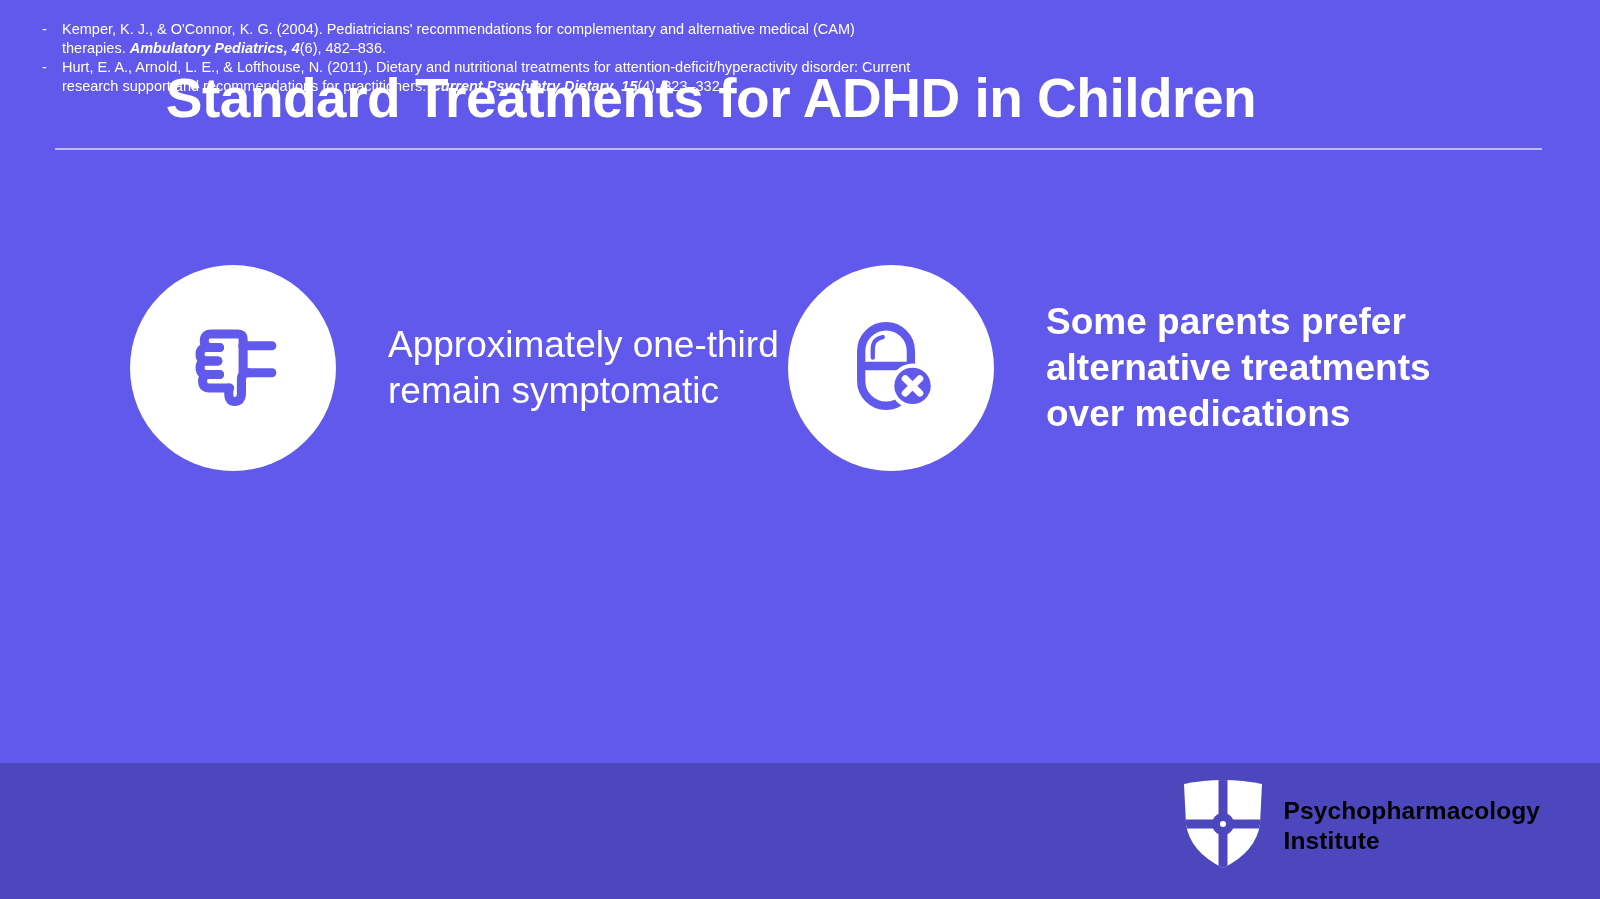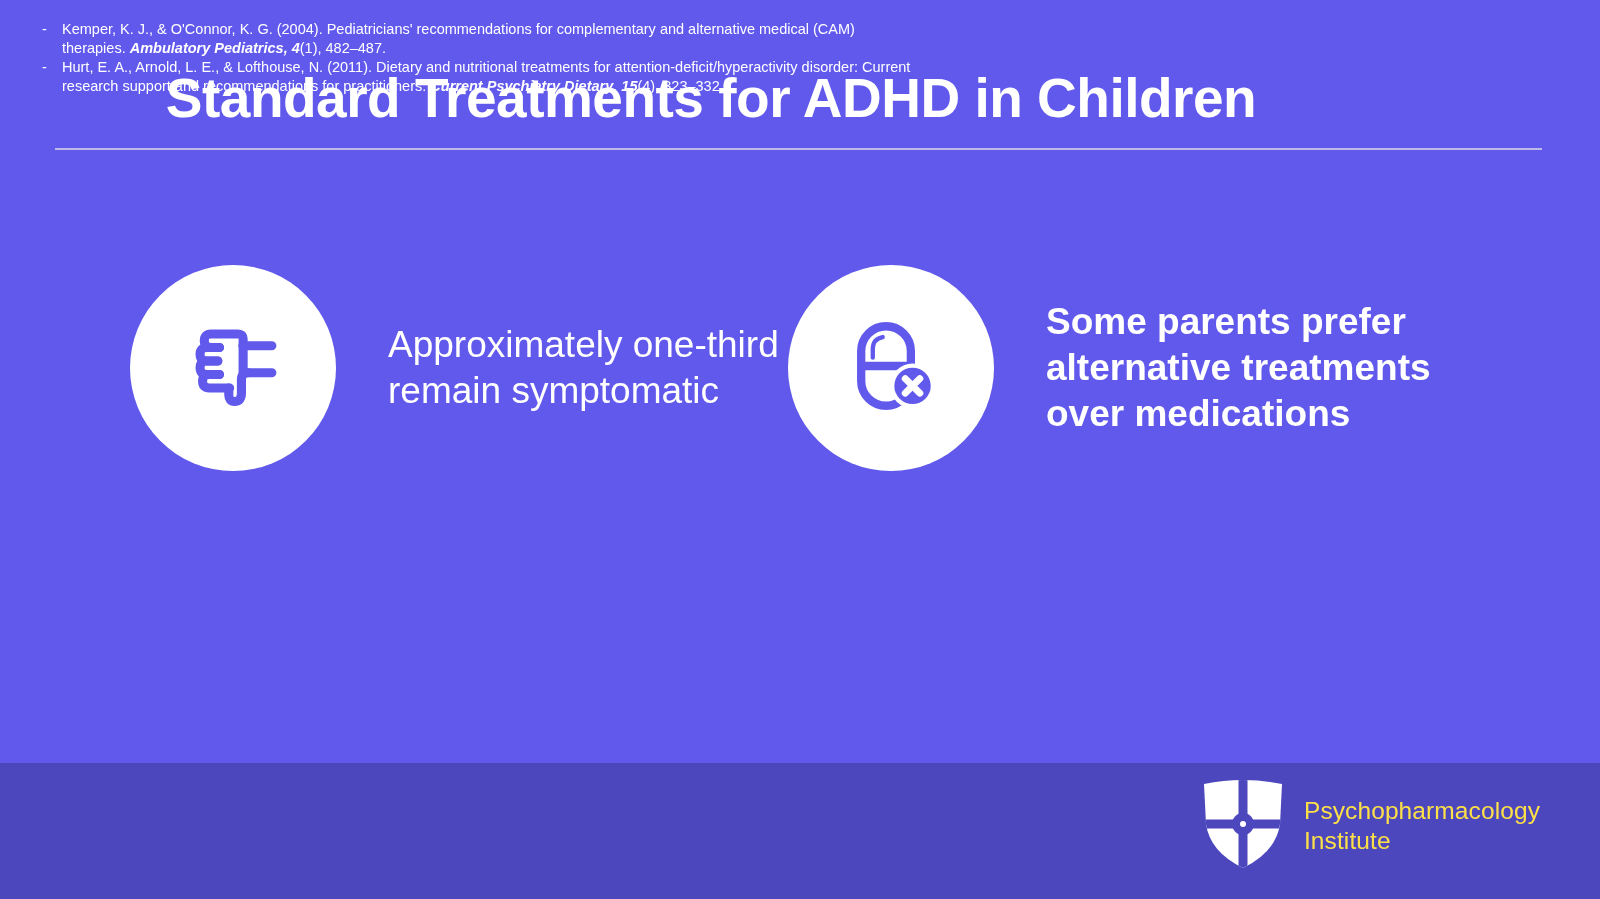--- a/index.html
+++ b/index.html
@@ -111,24 +111,24 @@
 
   .brand {
     position: absolute;
     right: 60px;
     top: 778px;
     display: flex;
     align-items: center;
     gap: 18px;
   }
   .brand-name {
-    color: #fde047;
+    color: #000000;
     font-size: 24.5px;
     line-height: 1.22;
-    font-weight: 400;
+    font-weight: 700;
     letter-spacing: .1px;
   }
 </style>
 </head>
 <body>
 
 <div class="slide">
 
   <div class="title">Standard Treatments for ADHD in Children</div>
   <div class="title-rule"></div>
@@ -170,21 +170,21 @@
     </div>
 
   </div>
 
   <div class="footer"></div>
 
   <div class="refs">
 
     <div class="ref-item">
       <span class="ref-dash">-</span>
-      <span class="ref-body"><span>Kemper, K. J., &amp; O'Connor, K. G. (2004). Pediatricians' recommendations for complementary and alternative medical (CAM) therapies. </span><i>Ambulatory Pediatrics, 4</i><span>(1), 482–487.</span></span>
+      <span class="ref-body"><span>Kemper, K. J., &amp; O'Connor, K. G. (2004). Pediatricians' recommendations for complementary and alternative medical (CAM) therapies. </span><i>Ambulatory Pediatrics, 4</i><span>(6), 482–836.</span></span>
     </div>
 
     <div class="ref-item">
       <span class="ref-dash">-</span>
       <span class="ref-body"><span>Hurt, E. A., Arnold, L. E., &amp; Lofthouse, N. (2011). Dietary and nutritional treatments for attention-deficit/hyperactivity disorder: Current research support and recommendations for practitioners. </span><i>Current Psychiatry Dietary</i><span>, </span><i>15</i><span>(4), 323–332.</span></span>
     </div>
 
   </div>
 
   <div class="brand">

